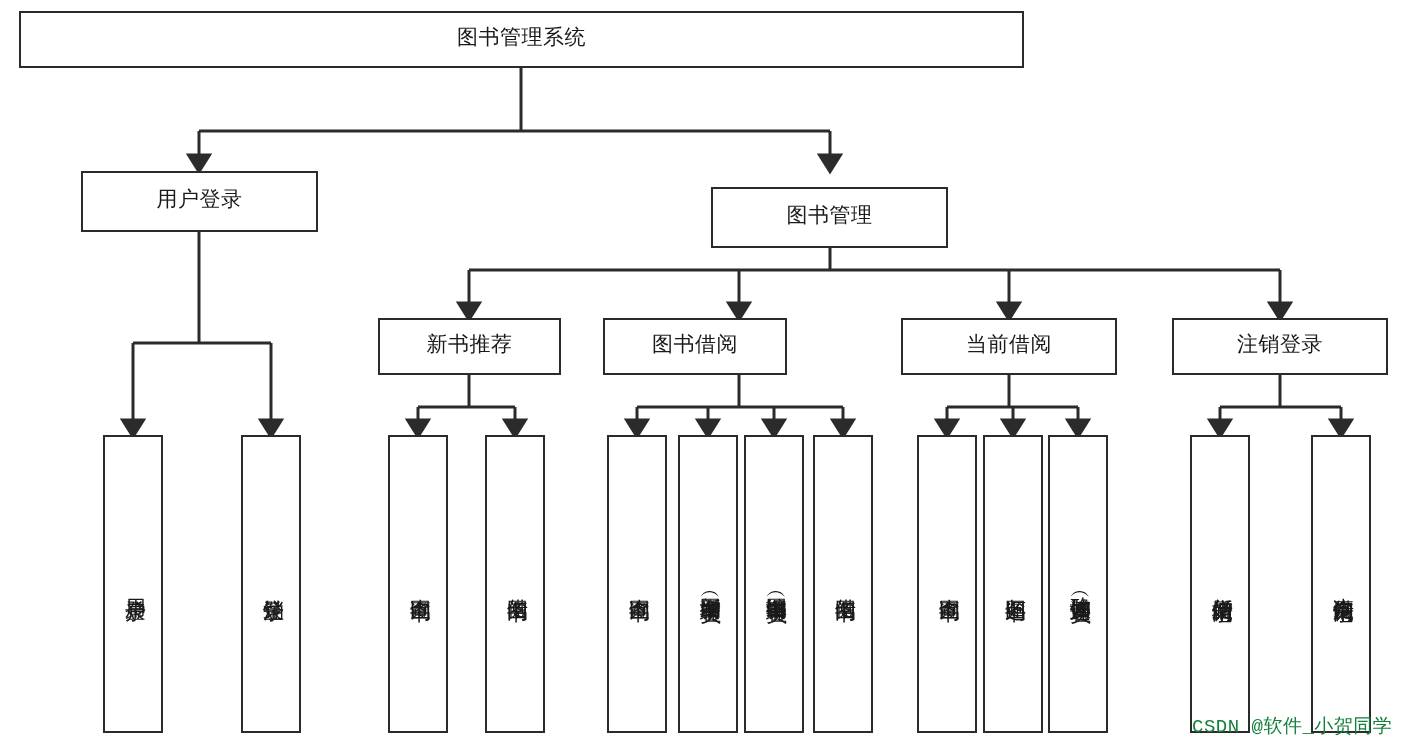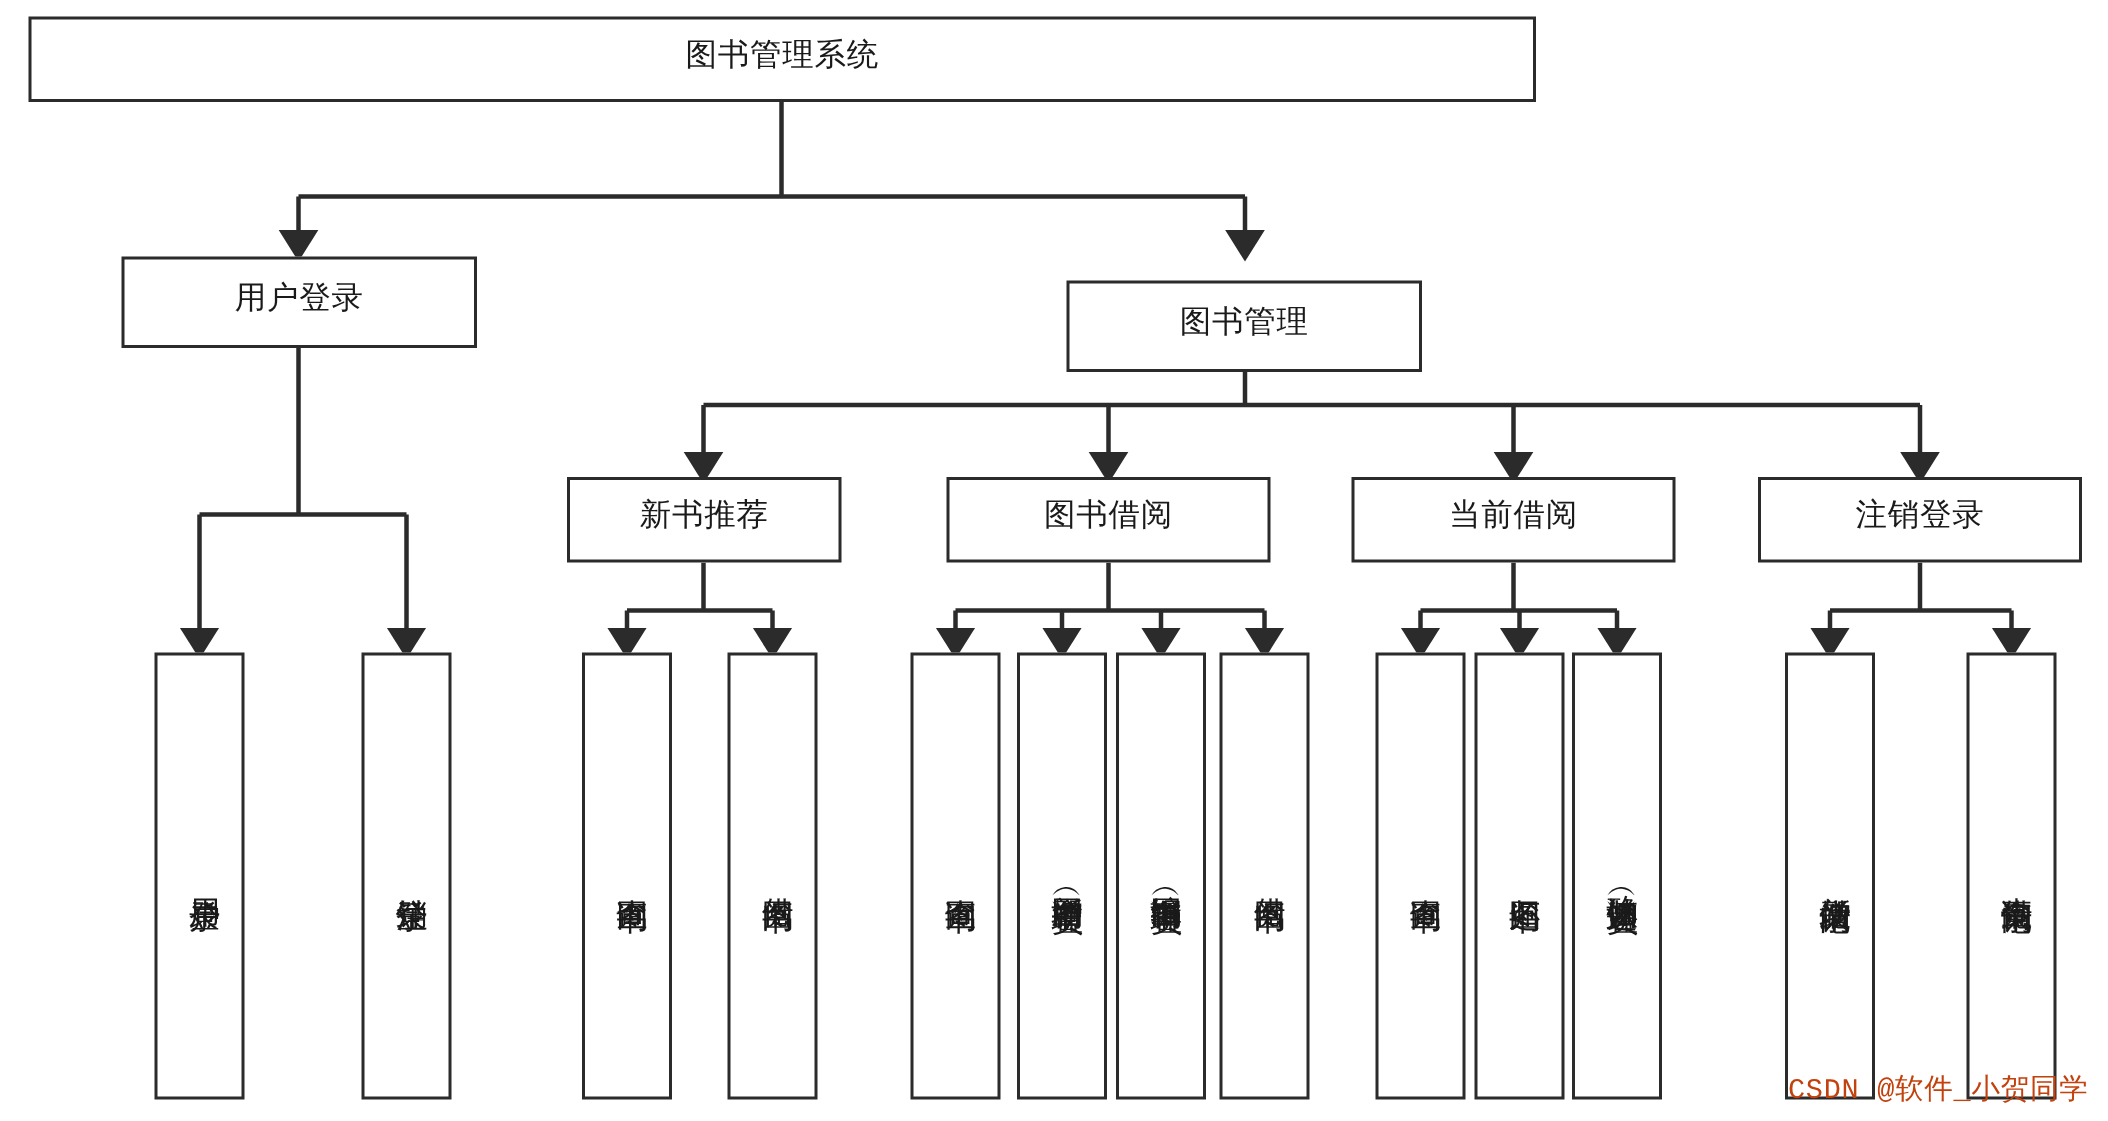--- a/index.html
+++ b/index.html
@@ -50,21 +50,21 @@
     writing-mode: vertical-rl;
     text-orientation: upright;
     font-size: 21px;
     line-height: 1.28;
     letter-spacing: 1px;
     white-space: nowrap;
   }
   .watermark {
     position: absolute;
     font-size: 19px;
-    color: #c2410c;
+    color: #15803d;
     white-space: nowrap;
     letter-spacing: 0.5px;
   }
 </style>
 </head>
 <body>
 
 <div id="canvas">
 
   <svg class="edges" viewBox="0 0 1405 747">
@@ -124,21 +124,21 @@
   <div class="node" style="left:81px; top:171px; width:237px; height:61px;">
     <span class="lbl">用户登录</span>
   </div>
   <div class="node" style="left:711px; top:171px; width:237px; height:61px;margin-top:16px;">
     <span class="lbl">图书管理</span>
   </div>
 
   <div class="node" style="left:378px; top:318px; width:183px; height:57px;">
     <span class="lbl">新书推荐</span>
   </div>
-  <div class="node" style="left:631px; top:318px; width:216px; height:57px;">
+  <div class="node" style="left:603px; top:318px; width:184px; height:57px;">
     <span class="lbl">图书借阅</span>
   </div>
   <div class="node" style="left:901px; top:318px; width:216px; height:57px;">
     <span class="lbl">当前借阅</span>
   </div>
   <div class="node" style="left:1172px; top:318px; width:216px; height:57px;">
     <span class="lbl">注销登录</span>
   </div>
 
   <div class="node leaf" style="left:103px; top:435px; width:60px; height:298px;">

